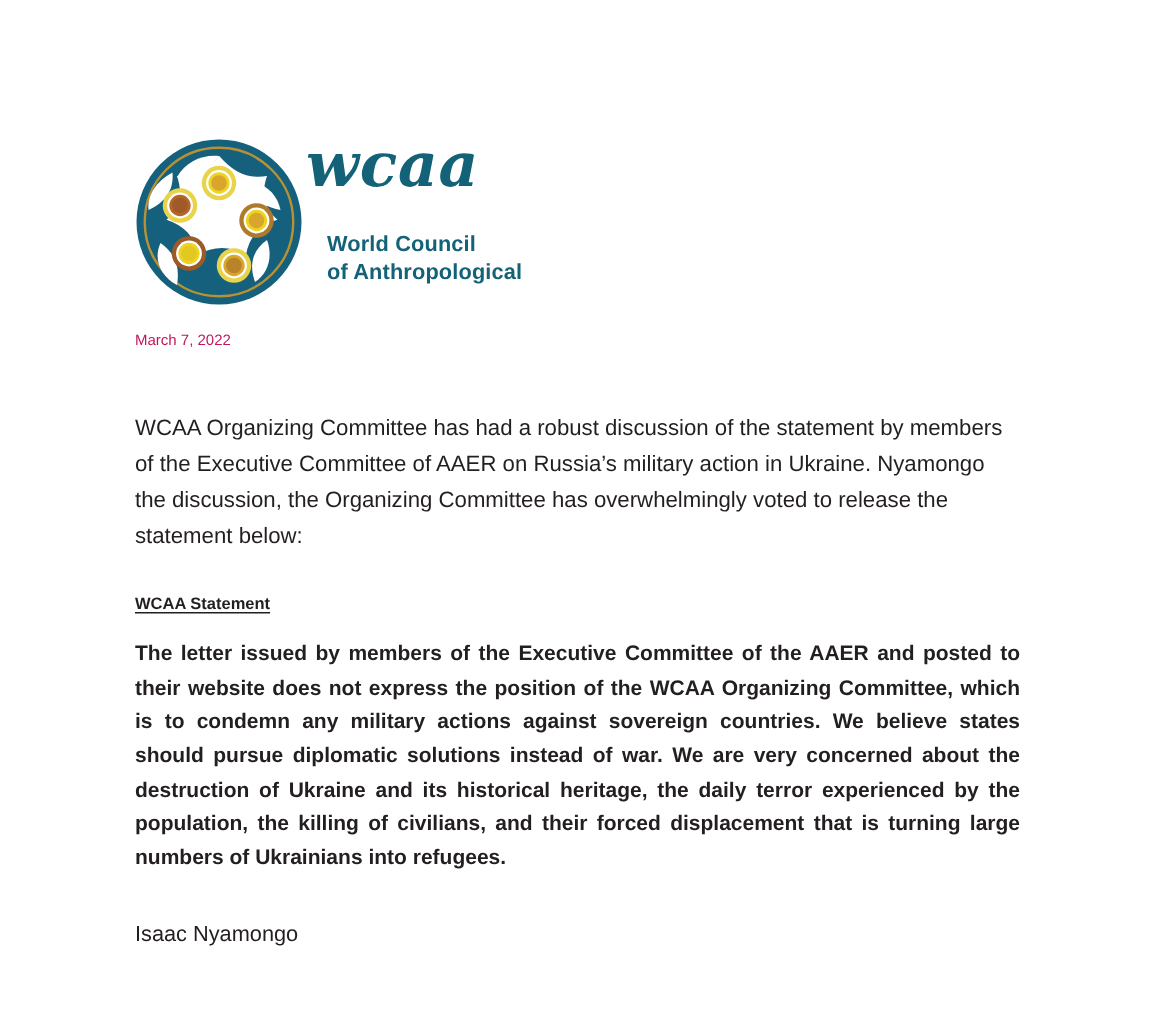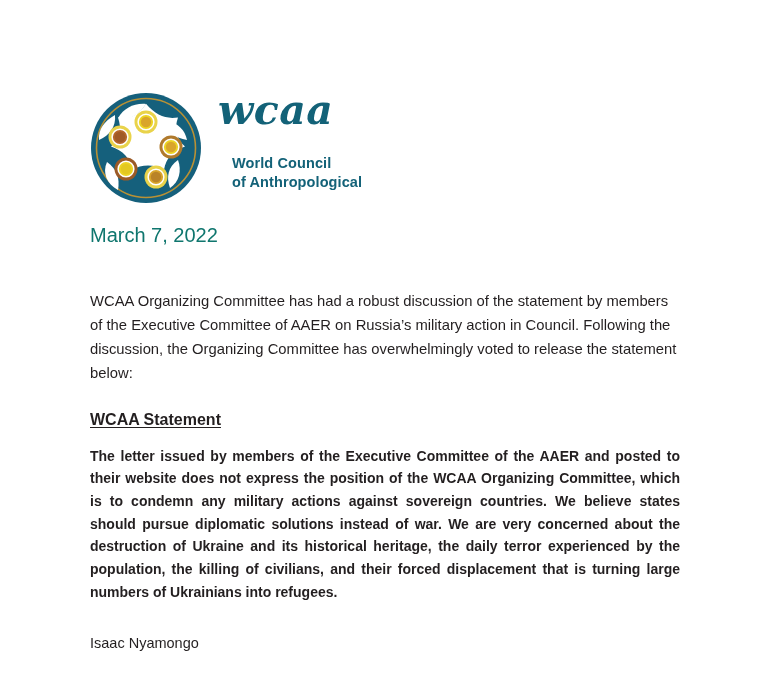--- a/index.html
+++ b/index.html
@@ -24,21 +24,20 @@
     background: #ffffff;
   }
 
   
   .letterhead {
     position: absolute;
     left: 90px;
     top: 88px;
     display: flex;
     align-items: center;
-    gap: 14px;
   }
   .logo-mark {
     width: 112px;
     height: 112px;
     flex: 0 0 112px;
     display: block;
   }
   .logo-words {
     display: flex;
     flex-direction: column;
@@ -68,36 +67,36 @@
 
   
   .letter {
     position: absolute;
     left: 90px;
     top: 220px;
     width: 590px;
   }
 
   .date-line {
-    font-size: 20px;
+    font-size: 10px;
     line-height: 1.5;
-    color: #0f766e;
+    color: #be185d;
     margin: 0 0 40px 0;
   }
 
   .para-intro {
     font-size: 14.8px;
     line-height: 1.62;
     color: #231f20;
     text-align: left;
     margin: 0 0 22px 0;
   }
 
   .statement-heading {
-    font-size: 16px;
+    font-size: 11px;
     line-height: 1.55;
     font-weight: 700;
     color: #231f20;
     text-decoration: underline;
     text-underline-offset: 2px;
     margin: 0 0 1px 0;
     display: inline-block;
     text-align: center;
   }
 
@@ -200,21 +199,21 @@
         <span>World Council</span>
         <span>of Anthropological</span>
       </div>
     </div>
   </div>
 
   <div class="letter">
 
     <p class="date-line">March 7, 2022</p>
 
-    <p class="para-intro">WCAA Organizing Committee has had a robust discussion of the statement by members of the Executive Committee of AAER on Russia’s military action in Council. Following the discussion, the Organizing Committee has overwhelmingly voted to release the statement below:</p>
+    <p class="para-intro">WCAA Organizing Committee has had a robust discussion of the statement by members of the Executive Committee of AAER on Russia’s military action in Ukraine. Nyamongo the discussion, the Organizing Committee has overwhelmingly voted to release the statement below:</p>
 
     <div>
       <div>
         <span class="statement-heading">WCAA Statement</span>
       </div>
       <p class="statement-body">The letter issued by members of the Executive Committee of the AAER and posted to their website does not express the position of the WCAA Organizing Committee, which is to condemn any military actions against sovereign countries. We believe states should pursue diplomatic solutions instead of war. We are very concerned about the destruction of Ukraine and its historical heritage, the daily terror experienced by the population, the killing of civilians, and their forced displacement that is turning large numbers of Ukrainians into refugees.</p>
     </div>
 
 
     <div class="signature-block">

